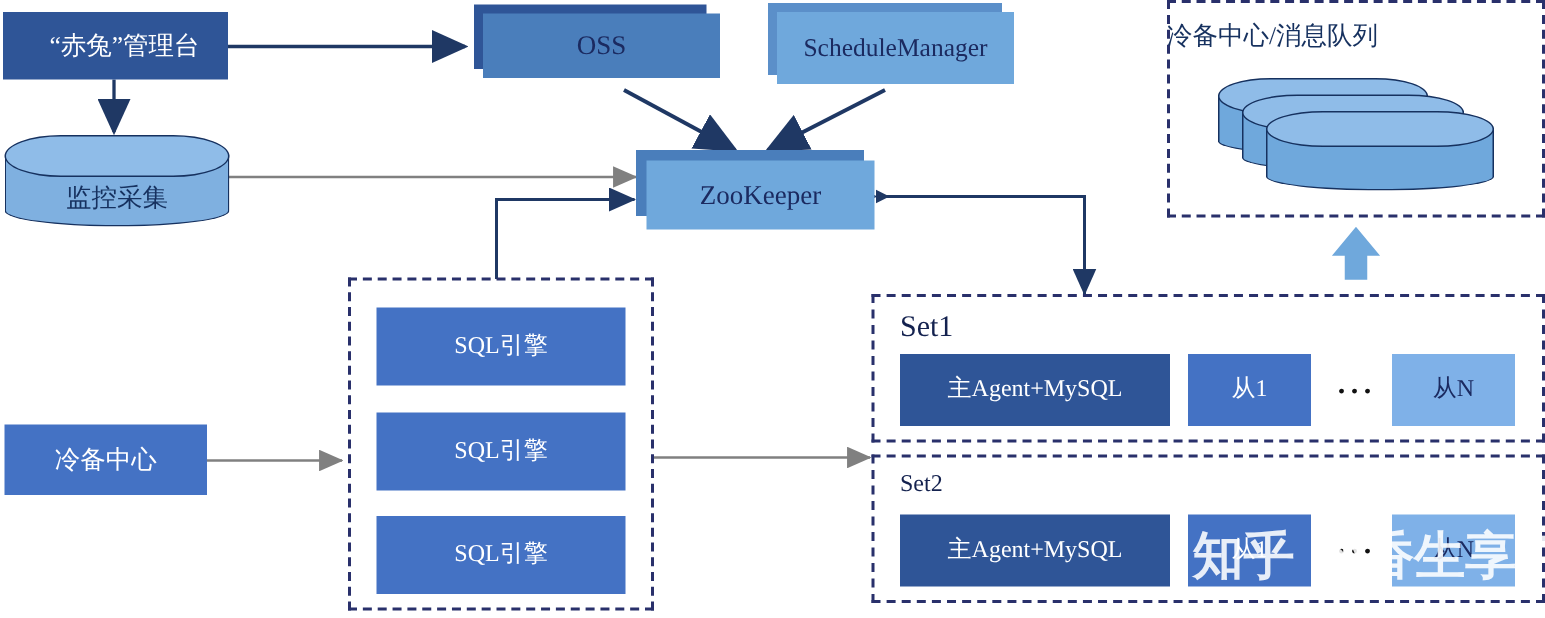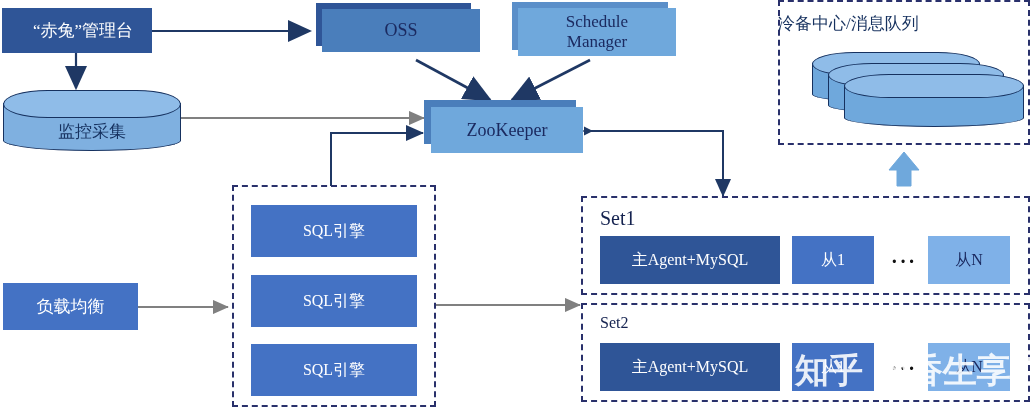--- a/index.html
+++ b/index.html
@@ -5,21 +5,21 @@
   html,body{margin:0;padding:0;background:#ffffff;}
   body{font-family:"Liberation Serif","DejaVu Serif",serif;}
   #canvas{position:relative;width:1030px;height:412px;background:#ffffff;overflow:hidden;}
 
   .box{position:absolute;box-sizing:border-box;display:flex;align-items:center;justify-content:center;text-align:center;line-height:1.15;}
   .shadow{position:absolute;box-sizing:border-box;}
 
   .lbl-white{color:#ffffff;}
   .lbl-dark{color:#1b2a60;}
 
-  .cyl{position:absolute;padding-left:28px;}
+  .cyl{position:absolute;}
   .cyl .body{position:absolute;left:0;right:0;bottom:0;border:1.4px solid #16315f;border-top:none;border-radius:0 0 50% 50%/0 0 22% 22%;}
   .cyl .top{position:absolute;left:0;right:0;top:0;border:1.4px solid #16315f;border-radius:50%/100%;}
   .cyl .cap-txt{position:absolute;left:0;right:0;text-align:center;}
 
   .dash{position:absolute;box-sizing:border-box;border:2.2px dashed #29306b;background:transparent;}
   .setlabel{position:absolute;color:#14224f;}
 
   svg.lines{position:absolute;left:0;top:0;width:1030px;height:412px;pointer-events:none;}
 
   .wm{position:absolute;color:rgba(255,255,255,0.88);font-family:"DejaVu Sans","Liberation Sans",sans-serif;font-weight:bold;white-space:nowrap;}
@@ -88,38 +88,38 @@
   <div class="box" style="left:2px;top:8px;width:150px;height:45px;background:#2f5597;font-size:17px;padding-left:12px;">
     <span class="lbl-white">“赤兔”管理台</span>
   </div>
 
   <div class="shadow" style="left:316px;top:3px;width:155px;height:43px;background:#2f5597;"></div>
   <div class="box" style="left:322px;top:9px;width:158px;height:43px;background:#4a7ebb;font-size:18px;">
     <span class="lbl-dark">OSS</span>
   </div>
 
   <div class="shadow" style="left:512px;top:2px;width:156px;height:48px;background:#5b8fc9;"></div>
-  <div class="box" style="left:518px;top:8px;width:158px;height:48px;background:#6fa8dc;font-size:17px;flex-direction:column;">
+  <div class="box" style="left:518px;top:8px;width:158px;height:48px;background:#6fa8dc;font-size:17px;flex-direction:row;">
     <span class="lbl-dark">Schedule</span>
     <span class="lbl-dark">Manager</span>
   </div>
 
   <div class="cyl" style="left:3px;top:90px;width:150px;height:60px;">
     <div class="body" style="top:13px;height:47px;background:#7fb0e0;"></div>
     <div class="top" style="height:26px;background:#8fbce8;"></div>
     <div class="cap-txt" style="top:30px;font-size:17px;color:#16315f;">监控采集</div>
   </div>
 
   <div class="shadow" style="left:424px;top:100px;width:152px;height:44px;background:#4a7ebb;"></div>
   <div class="box" style="left:431px;top:107px;width:152px;height:46px;background:#6fa8dc;font-size:18px;justify-content:center;">
     <span class="lbl-dark">ZooKeeper</span>
   </div>
 
   <div class="box" style="left:3px;top:283px;width:135px;height:47px;background:#4472c4;font-size:17px;">
-    <span class="lbl-white">负载均衡</span>
+    <span class="lbl-white">冷备中心</span>
   </div>
 
   <div class="dash" style="left:232px;top:185px;width:204px;height:222px;"></div>
 
   <div class="box" style="left:251px;top:205px;width:166px;height:52px;background:#4472c4;font-size:16px;">
     <span class="lbl-white">SQL引擎</span>
   </div>
   <div class="box" style="left:251px;top:275px;width:166px;height:52px;background:#4472c4;font-size:16px;">
     <span class="lbl-white">SQL引擎</span>
   </div>

